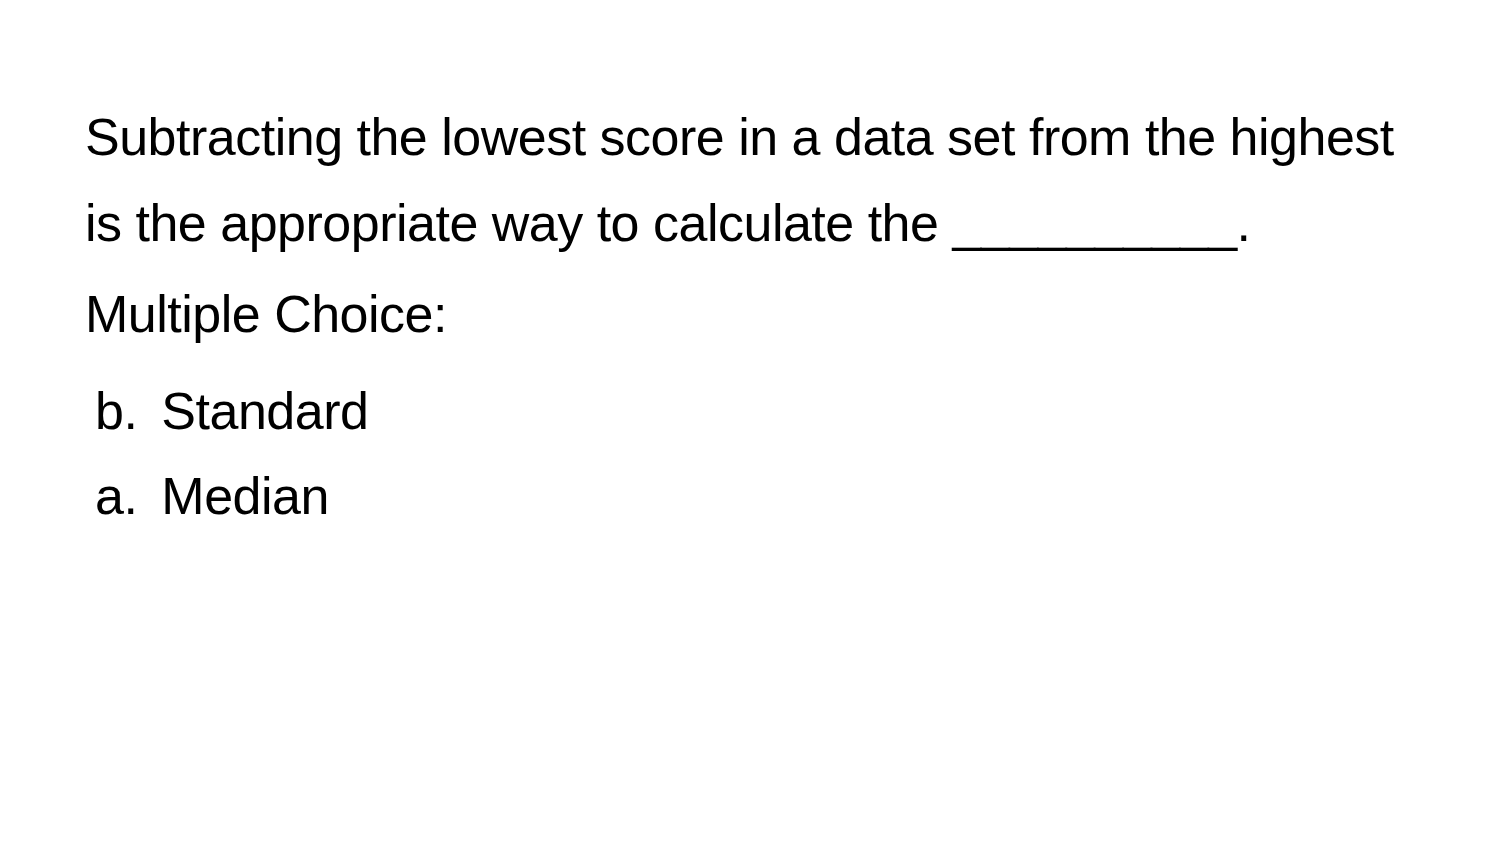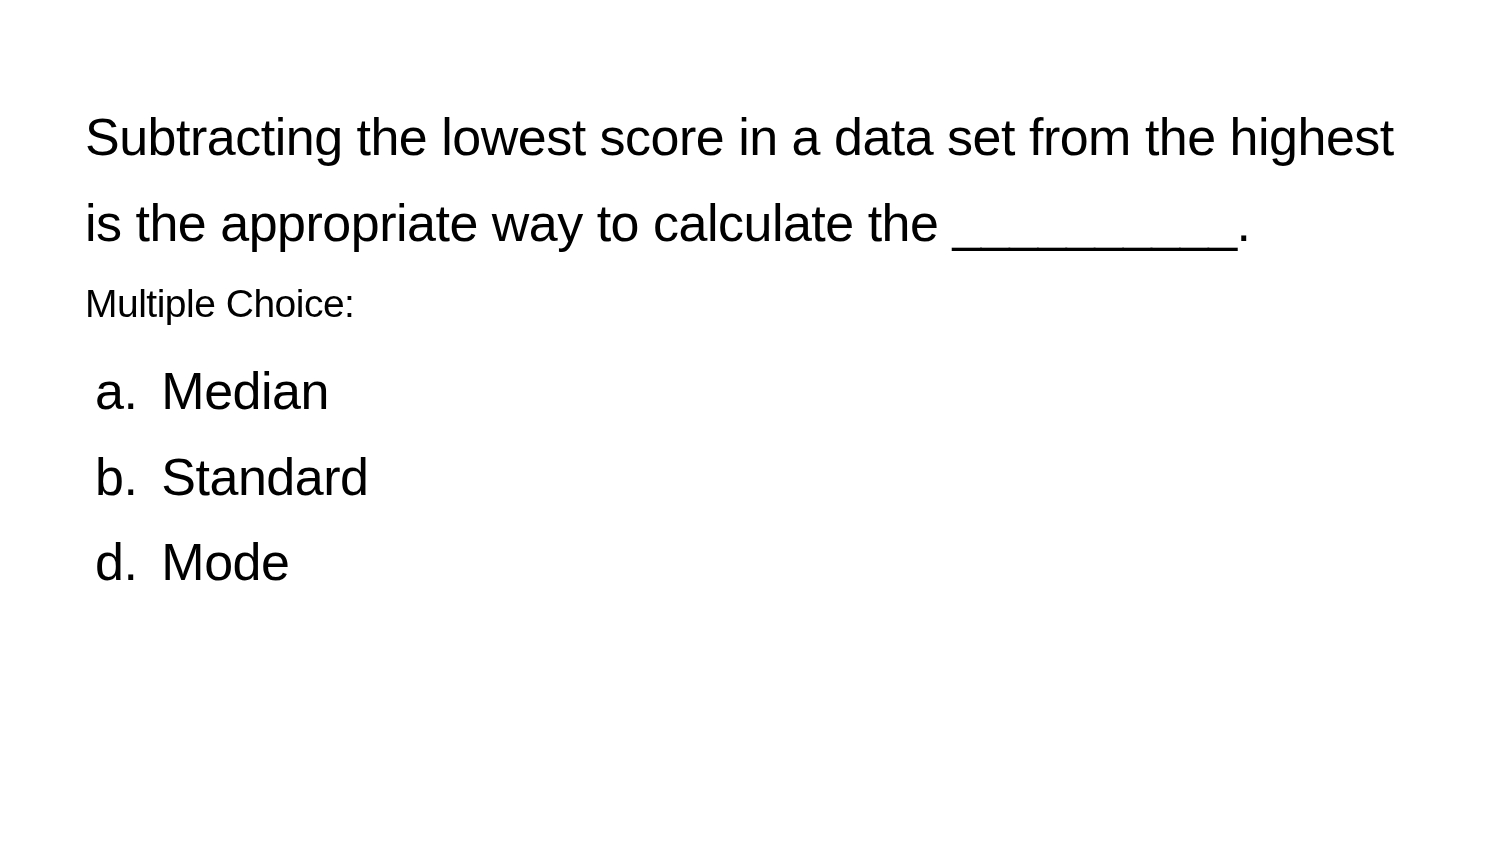--- a/index.html
+++ b/index.html
@@ -15,21 +15,21 @@
     color: #000000;
     padding: 80px 70px 40px 70px;
   }
   .question-text {
     font-size: 52px;
     line-height: 1.65;
     font-weight: 400;
     letter-spacing: -0.5px;
   }
   .prompt-label {
-    font-size: 39px;
+    font-size: 52px;
     line-height: 1.5;
     font-weight: 400;
     margin-top: 8px;
     letter-spacing: -0.5px;
   }
   .options {
     margin-top: 18px;
   }
   .option {
     font-size: 52px;
@@ -40,24 +40,20 @@
 </style>
 </head>
 <body>
 
 <div class="question-text">Subtracting the lowest score in a data set from the highest is the appropriate way to calculate the __________.</div>
 
 <div class="prompt-label">Multiple Choice:</div>
 
 <div class="options">
   <div class="option">
-    <span>a.</span>
-    <span>Median</span>
-  </div>
-  <div class="option">
     <span>b.</span>
     <span>Standard</span>
   </div>
   <div class="option">
-    <span>d.</span>
-    <span>Mode</span>
+    <span>a.</span>
+    <span>Median</span>
   </div>
 </div>
 
 </body></html>

